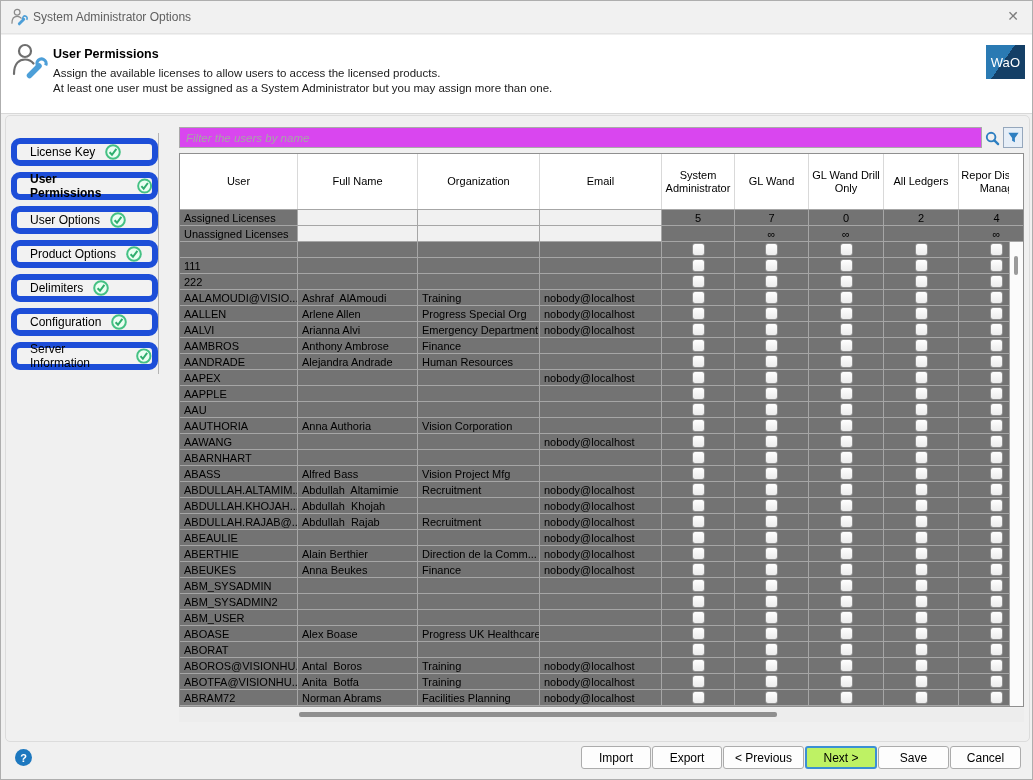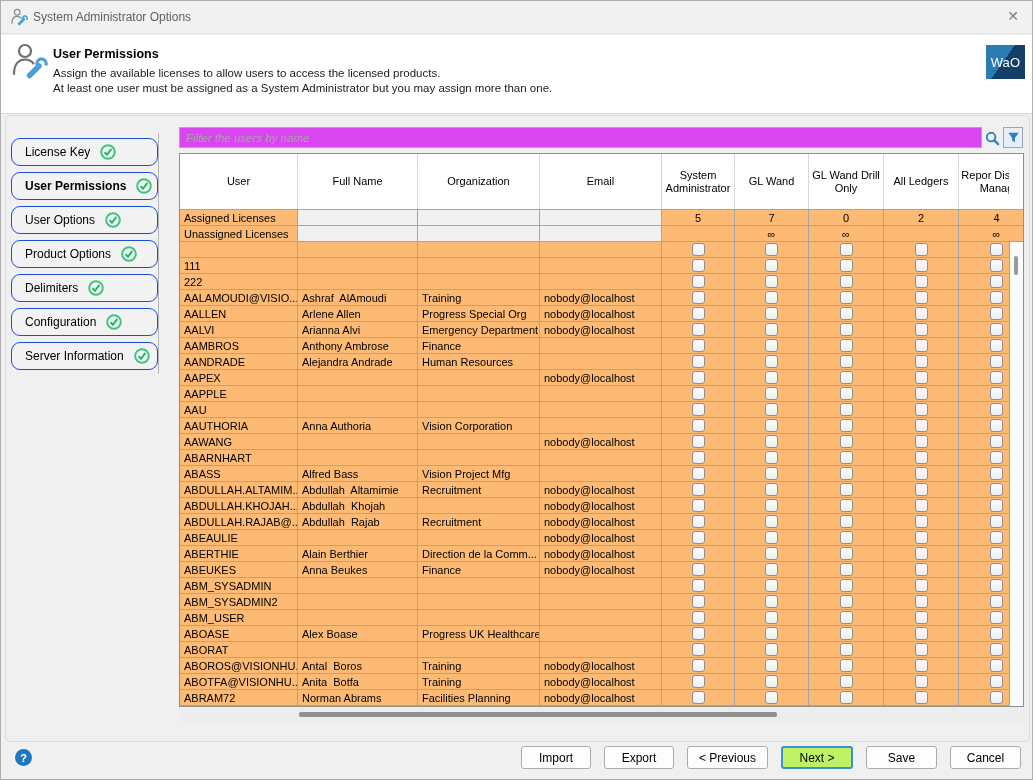--- a/index.html
+++ b/index.html
@@ -19,56 +19,56 @@
   .hicon{position:absolute;left:11px;top:7px}
   .logo{position:absolute;right:7px;top:10px;width:39px;height:34px;
         background:linear-gradient(125deg,#2a7ab3 0%,#2a7ab3 46%,#143f66 46%,#143f66 100%);
         display:flex;align-items:center;justify-content:center;color:#fff;font-weight:normal;font-size:13px;letter-spacing:.2px}
 
   
   .panel{position:absolute;left:4px;top:114px;width:1025px;height:627px;border:1px solid #dcdcdc;border-radius:5px;background:#f0f0f0}
   .sideline{position:absolute;left:157px;top:132px;width:1px;height:241px;background:#b4b4b4}
 
   
-  .tab{position:absolute;left:10px;width:147px;height:28px;background:#f2f2f2;border:1px solid #1d4ed8;border-radius:9px;
+  .tab{position:absolute;left:10px;width:147px;height:28px;background:#f2f2f2;border:6px solid #1d4ed8;border-radius:9px;
        display:flex;align-items:center;gap:10px;padding-left:13px;font-size:12px;color:#000;cursor:default}
   .tab.active{font-weight:bold}
   .t0{top:137px}.t1{top:171px}.t2{top:205px}.t3{top:239px}.t4{top:273px}.t5{top:307px}.t6{top:341px}
 
   
   .filter-input{position:absolute;left:178px;top:126px;width:803px;height:21px;border:1px solid #a9a9a9;background:#d946ef;
                 font-family:"Liberation Sans",sans-serif;font-size:11.5px;color:#333;padding:0 6px;outline:none}
   .filter-input::placeholder{font-style:italic;color:#a6a6a6}
   .search-btn{position:absolute;left:981px;top:127px;width:20px;height:20px;display:flex;align-items:center;justify-content:center;background:transparent;border:none}
   .funnel-btn{position:absolute;left:1002px;top:126px;width:20px;height:21px;border:1px solid #95a7bc;background:#e6eef7;display:flex;align-items:center;justify-content:center}
 
   
   .table{position:absolute;left:178px;top:152px;width:845px;height:554px;border:1px solid #8f8f8f;background:#fff;overflow:hidden}
   .thead{display:flex;height:56px;border-bottom:1px solid #a6a6a6;background:#fff}
   .th{display:flex;align-items:center;justify-content:center;text-align:center;font-size:11px;line-height:13px;border-right:1px solid #d9d9d9;color:#000}
   .th.cut{border-right:none;justify-content:flex-start;overflow:hidden}
   .inner75{width:75px;flex:none;display:flex;align-items:center;justify-content:center;text-align:center}
   .c0{width:118px}.c1{width:120px}.c2{width:122px}.c3{width:122px}.c4{width:73px}.c5{width:74px}.c6{width:75px}.c7{width:75px}.c8{width:50px}
-  .srow,.trow{display:flex;height:16px;border-bottom:1px solid #a6a6a6;font-size:11px;background:#fdba74}
+  .srow,.trow{display:flex;height:16px;border-bottom:1px solid #a6a6a6;font-size:11px;background:#737373}
   .cell{display:flex;align-items:center;border-right:1px solid #a6a6a6;overflow:hidden;white-space:pre}
   .cell.txt{padding-left:4px;color:#000}
   .cell.gray{background:#f1f1f1}
   .cell.num{justify-content:center}
   .cell.cut{border-right:none;justify-content:flex-start;overflow:hidden}
   .checkbox{width:13px;height:13px;flex:none;border:1px solid #8f8f8f;border-radius:3px;background:linear-gradient(#ffffff,#ececec)}
   .lic{justify-content:center}
   .vscroll{position:absolute;top:88px;right:0;bottom:0;width:14px;background:#fbfbfb;border-left:1px solid #a6a6a6}
   .vthumb{position:absolute;left:4px;top:14px;width:4px;height:19px;background:#9a9a9a;border-radius:2px}
 
   
   .hscroll{position:absolute;left:178px;top:707px;width:845px;height:14px;background:#ededed}
   .hthumb{position:absolute;left:120px;top:4px;width:478px;height:5px;background:#8f8f8f;border-radius:2px}
 
   
-  .footer{position:absolute;right:11px;top:745px;display:flex;gap:13px}
+  .footer{position:absolute;right:11px;top:745px;display:flex;gap:1px}
   .btn{height:23px;border:1px solid #acacac;background:#fdfdfd;border-radius:3px;font-size:12px;color:#000;
        display:flex;align-items:center;justify-content:center;font-family:"Liberation Sans",sans-serif;cursor:default}
   .w70{width:70px}.w81{width:81px}.w72{width:72px}.w71{width:71px}
   .btn.default{border:2px solid #3b8fd4;background:#bef264}
   .help{position:absolute;left:14px;top:748px;width:17px;height:17px;border-radius:50%;background:#1d78bf;color:#fff;
         font-size:11px;font-weight:bold;display:flex;align-items:center;justify-content:center}
 </style>
 </head>
 <body>
 

